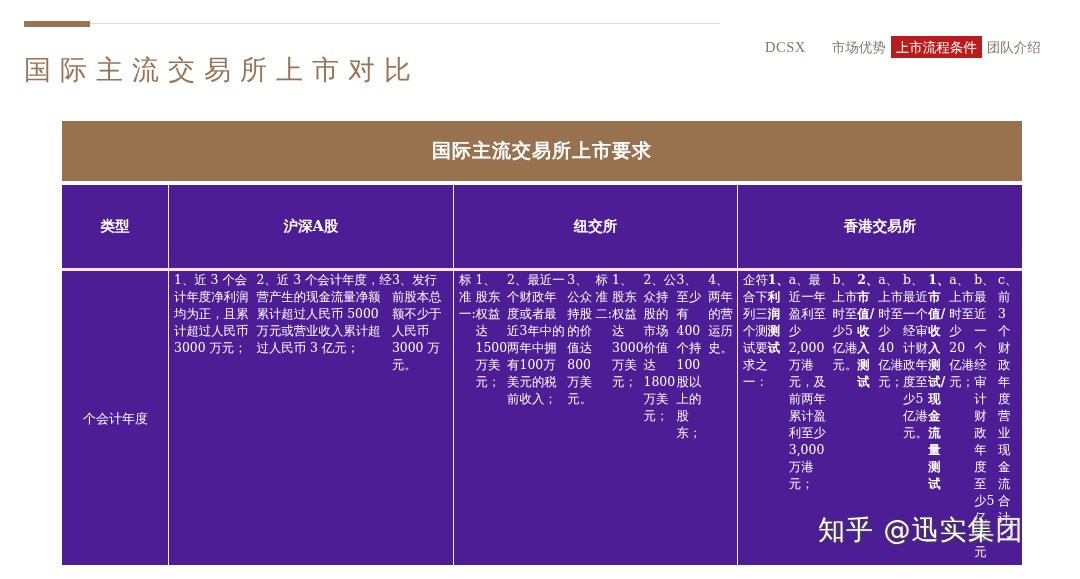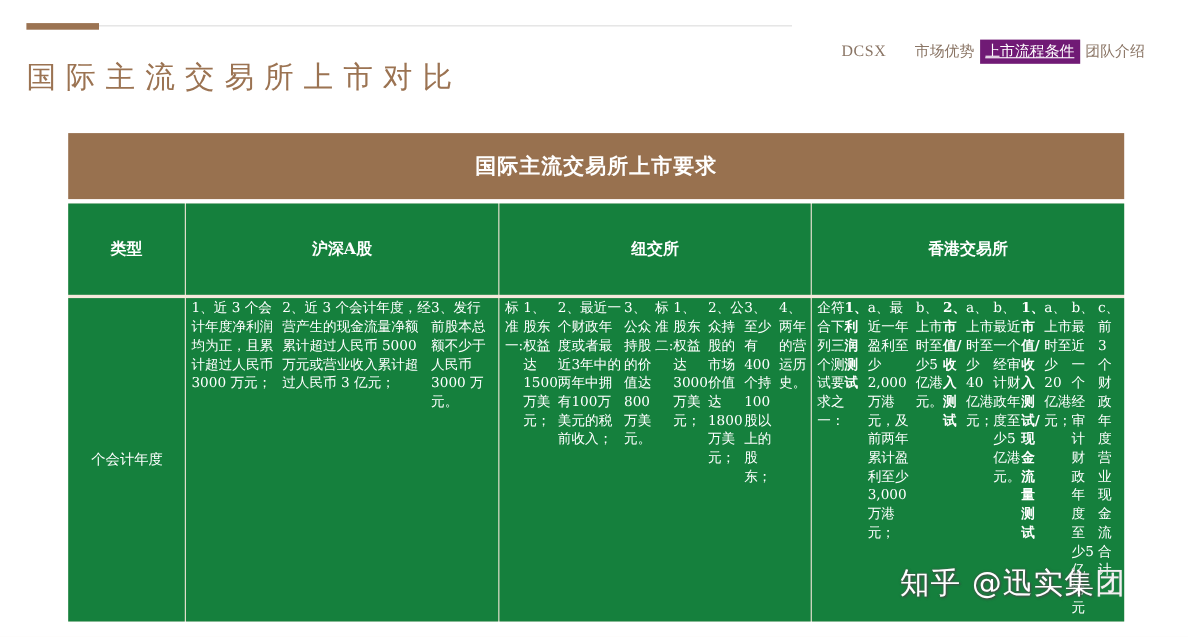--- a/index.html
+++ b/index.html
@@ -11,30 +11,30 @@
   .accent-bar { position: absolute; left: 24px; top: 21px; width: 66px; height: 6px; background: #9b7352; }
   .rule-line { position: absolute; left: 90px; top: 23px; width: 630px; height: 1px; background: #dcdcdc; }
   .page-title {
     position: absolute; left: 24px; top: 34px;
     font-size: 27px; letter-spacing: 9px; color: #9b7352; font-weight: normal;
     white-space: nowrap;
   }
   .topnav { position: absolute; top: 15px; left: 760px; height: 22px; display: flex; align-items: center; font-size: 13.5px; color: #8a7565; margin-top: 21px; }
   .topnav .nav-item { padding: 2px 5px; line-height: 18px; white-space: nowrap; cursor: pointer; }
   .topnav .nav-brand { font-family: "Liberation Serif", serif; font-size: 14.5px; margin-right: 16px; letter-spacing: 0.5px; }
-  .topnav .nav-item.active { background: #701a75; color: #ffffff; text-decoration: underline; }
+  .topnav .nav-item.active { background: #b91c1c; color: #ffffff; }
 
   .table-wrap { position: absolute; left: 62px; top: 121px; width: 960px; }
   .table-title {
     height: 60px; background: #98714f; color: #ffffff;
     display: flex; align-items: center; justify-content: center;
     font-size: 19px; font-weight: bold; letter-spacing: 1px;
   }
   .grid { margin-top: 4px; display: grid; grid-template-columns: 106px 284px 283px 284px; column-gap: 1px; row-gap: 3px; background: #f6e8dc; }
-  .cell { background: #15803d; color: #ffffff; box-sizing: border-box; }
+  .cell { background: #4c1d95; color: #ffffff; box-sizing: border-box; }
   .hcell { height: 83px; display: flex; align-items: center; justify-content: center; font-size: 14.5px; font-weight: bold; }
   .dcell { height: 294px; font-size: 12.4px; line-height: 17px; padding: 0 4px 0 5px; display: flex; flex-direction: row; justify-content: center; }
   .dcell.type { align-items: center; font-size: 13px; }
   .para { margin: 0; }
   .gap { height: 17px; }
   .bold { font-weight: bold; }
 
   .watermark {
     position: absolute; left: 818px; top: 512px;
     font-family: "DejaVu Sans", sans-serif; font-size: 27px; color: #ffffff;

